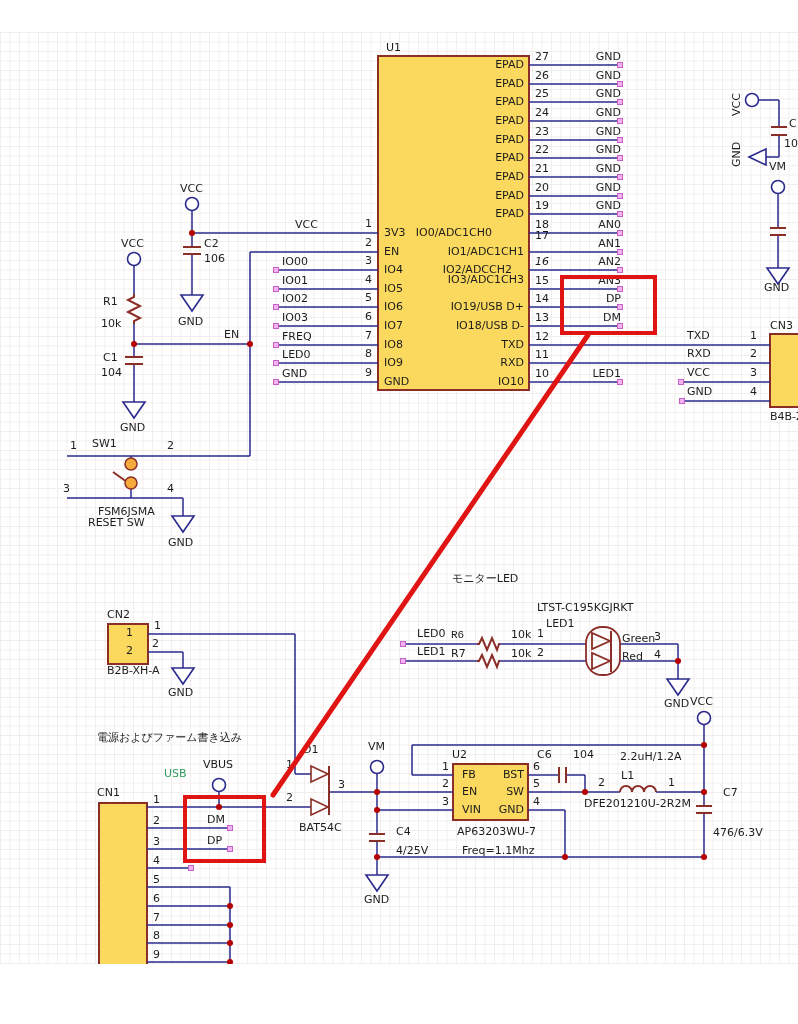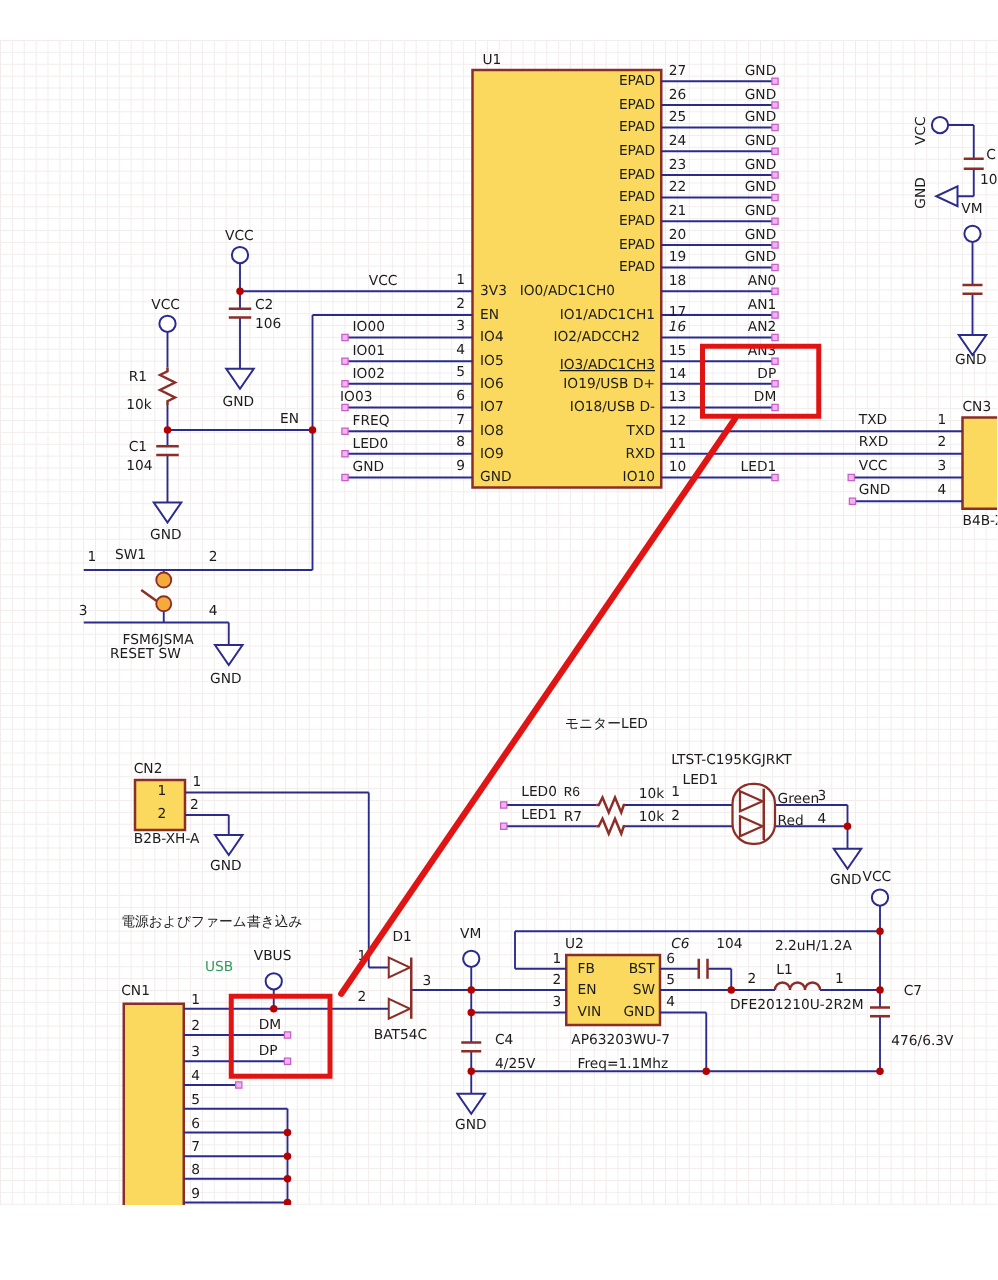--- a/index.html
+++ b/index.html
@@ -147,29 +147,29 @@
       <span class="lbl r" style="left: 524px; top: 139px;">EPAD</span>
       <span class="lbl" style="left: 535px; top: 150px;">20</span>
       <span class="lbl r" style="left: 621px; top: 150px;">GND</span>
       <span class="lbl r" style="left: 524px; top: 158px;">EPAD</span>
       <span class="lbl" style="left: 535px; top: 168px;">19</span>
       <span class="lbl r" style="left: 621px; top: 168px;">GND</span>
       <span class="lbl r" style="left: 524px; top: 176px;">EPAD</span>
       <span class="lbl" style="left: 535px; top: 187px;">18</span>
       <span class="lbl r" style="left: 621px; top: 187px;">AN0</span>
       <span class="lbl r" style="left: 492px; top: 195px;">IO0/ADC1CH0</span>
-      <span class="lbl" style="left: 535px; top: 212px;">17</span>
+      <span class="lbl" style="left: 535px; top: 198px;">17</span>
       <span class="lbl r" style="left: 621px; top: 206px;">AN1</span>
       <span class="lbl r" style="left: 524px; top: 214px;">IO1/ADC1CH1</span>
       <span class="lbl" style="left: 535px; top: 224px; font-style: italic;">16</span>
       <span class="lbl r" style="left: 621px; top: 224px;">AN2</span>
       <span class="lbl r" style="left: 512px; top: 232px;">IO2/ADCCH2</span>
       <span class="lbl" style="left: 535px; top: 243px;">15</span>
       <span class="lbl r" style="left: 621px; top: 243px;">AN3</span>
-      <span class="lbl r" style="left: 524px; top: 254px; text-decoration: underline;">IO3/ADC1CH3</span>
+      <span class="lbl r" style="left: 524px; top: 242px;">IO3/ADC1CH3</span>
       <span class="lbl" style="left: 535px; top: 261px;">14</span>
       <span class="lbl r" style="left: 621px; top: 261px;">DP</span>
       <span class="lbl r" style="left: 524px; top: 269px;">IO19/USB D+</span>
       <span class="lbl" style="left: 535px; top: 280px;">13</span>
       <span class="lbl r" style="left: 621px; top: 280px;">DM</span>
       <span class="lbl r" style="left: 524px; top: 288px;">IO18/USB D-</span>
       <span class="lbl" style="left: 535px; top: 299px;">12</span>
       <span class="lbl r" style="left: 524px; top: 307px;">TXD</span>
       <span class="lbl" style="left: 535px; top: 317px;">11</span>
       <span class="lbl r" style="left: 524px; top: 325px;">RXD</span>
@@ -185,21 +185,21 @@
       <span class="lbl" style="left: 384px; top: 232px;">IO4</span>
       <span class="lbl" style="left: 282px; top: 224px;">IO00</span>
       <span class="lbl r" style="left: 372px; top: 242px;">4</span>
       <span class="lbl" style="left: 384px; top: 251px;">IO5</span>
       <span class="lbl" style="left: 282px; top: 243px;">IO01</span>
       <span class="lbl r" style="left: 372px; top: 260px;">5</span>
       <span class="lbl" style="left: 384px; top: 269px;">IO6</span>
       <span class="lbl" style="left: 282px; top: 261px;">IO02</span>
       <span class="lbl r" style="left: 372px; top: 279px;">6</span>
       <span class="lbl" style="left: 384px; top: 288px;">IO7</span>
-      <span class="lbl" style="left: 272px; top: 280px;">IO03</span>
+      <span class="lbl" style="left: 282px; top: 280px;">IO03</span>
       <span class="lbl r" style="left: 372px; top: 298px;">7</span>
       <span class="lbl" style="left: 384px; top: 307px;">IO8</span>
       <span class="lbl" style="left: 282px; top: 299px;">FREQ</span>
       <span class="lbl r" style="left: 372px; top: 316px;">8</span>
       <span class="lbl" style="left: 384px; top: 325px;">IO9</span>
       <span class="lbl" style="left: 282px; top: 317px;">LED0</span>
       <span class="lbl r" style="left: 372px; top: 335px;">9</span>
       <span class="lbl" style="left: 384px; top: 344px;">GND</span>
       <span class="lbl" style="left: 282px; top: 336px;">GND</span>
       <span class="lbl" style="left: 180px; top: 151px;">VCC</span>
@@ -273,21 +273,21 @@
       <span class="lbl" style="left: 153px; top: 861px;">6</span>
       <span class="lbl" style="left: 153px; top: 880px;">7</span>
       <span class="lbl" style="left: 153px; top: 898px;">8</span>
       <span class="lbl" style="left: 153px; top: 917px;">9</span>
       <span class="lbl" style="left: 153px; top: 935px;">10</span>
       <span class="lbl" style="left: 153px; top: 953px;">11</span>
       <span class="lbl" style="left: 207px; top: 782px;">DM</span>
       <span class="lbl" style="left: 207px; top: 803px;">DP</span>
       <span class="lbl" style="left: 97px; top: 975px;">10118193-0001LF</span>
       <span class="lbl" style="left: 216px; top: 1001px;">GND</span>
-      <span class="lbl" style="left: 314px; top: 712px;">D1</span>
+      <span class="lbl" style="left: 303px; top: 712px;">D1</span>
       <span class="lbl" style="left: 286px; top: 727px;">1</span>
       <span class="lbl" style="left: 286px; top: 760px;">2</span>
       <span class="lbl" style="left: 338px; top: 747px;">3</span>
       <span class="lbl" style="left: 299px; top: 790px;">BAT54C</span>
       <span class="lbl" style="left: 368px; top: 709px;">VM</span>
       <span class="lbl" style="left: 452px; top: 717px;">U2</span>
       <span class="lbl r" style="left: 449px; top: 729px;">1</span>
       <span class="lbl" style="left: 462px; top: 737px;">FB</span>
       <span class="lbl" style="left: 533px; top: 729px;">6</span>
       <span class="lbl r" style="left: 524px; top: 737px;">BST</span>
@@ -296,21 +296,21 @@
       <span class="lbl" style="left: 533px; top: 746px;">5</span>
       <span class="lbl r" style="left: 524px; top: 754px;">SW</span>
       <span class="lbl r" style="left: 449px; top: 764px;">3</span>
       <span class="lbl" style="left: 462px; top: 772px;">VIN</span>
       <span class="lbl" style="left: 533px; top: 764px;">4</span>
       <span class="lbl r" style="left: 524px; top: 772px;">GND</span>
       <span class="lbl" style="left: 457px; top: 794px;">AP63203WU-7</span>
       <span class="lbl" style="left: 462px; top: 813px;">Freq=1.1Mhz</span>
       <span class="lbl" style="left: 396px; top: 794px; text-align: center;">C4</span>
       <span class="lbl" style="left: 396px; top: 813px;">4/25V</span>
-      <span class="lbl" style="left: 537px; top: 717px; font-style: italic;">C6</span>
+      <span class="lbl" style="left: 537px; top: 717px;">C6</span>
       <span class="lbl" style="left: 573px; top: 717px;">104</span>
       <span class="lbl" style="left: 620px; top: 719px;">2.2uH/1.2A</span>
       <span class="lbl" style="left: 621px; top: 738px;">L1</span>
       <span class="lbl" style="left: 598px; top: 745px;">2</span>
       <span class="lbl" style="left: 668px; top: 745px;">1</span>
       <span class="lbl" style="left: 584px; top: 766px;">DFE201210U-2R2M</span>
       <span class="lbl" style="left: 723px; top: 755px;">C7</span>
       <span class="lbl" style="left: 713px; top: 795px;">476/6.3V</span>
       <span class="lbl" style="left: 364px; top: 862px;">GND</span>
     </div>

